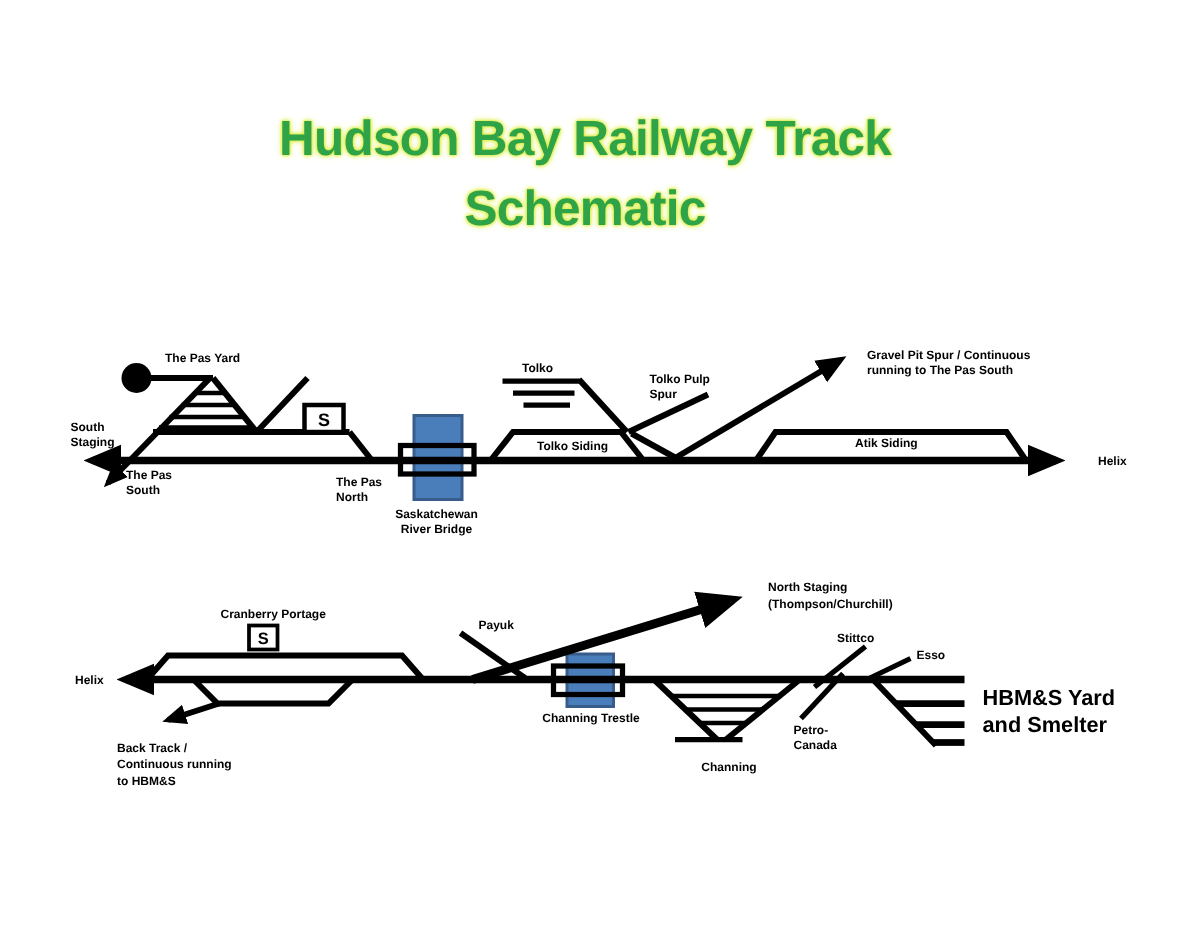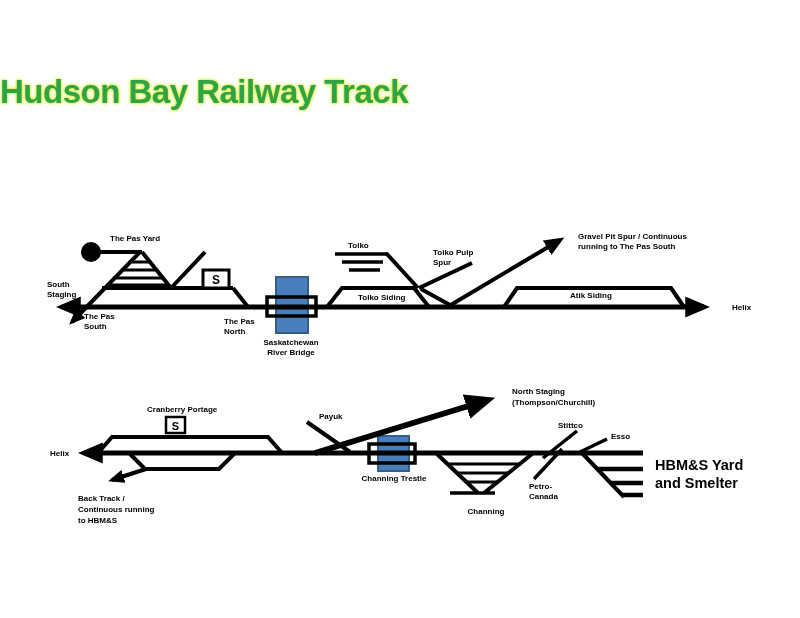--- a/index.html
+++ b/index.html
@@ -9,21 +9,21 @@
     --bridge-stroke:#385D8A;
     --track:#000000;
     --background:#FFFFFF;
   }
   html,body{margin:0;padding:0;background:#888;}
   .stage{
     position:relative;width:800px;height:618px;background:var(--background);
     overflow:hidden;font-family:"Liberation Sans",sans-serif;
   }
   .title{
-    position:absolute;top:68px;left:0;width:780px;
+    position:absolute;top:68px;left:0;width:780px;text-align:center;
     font-weight:bold;font-size:33px;line-height:47px;color:var(--title-text);
     text-shadow:0 0 2px var(--title-glow),0 0 2px var(--title-glow),0 0 4px var(--title-glow);
     letter-spacing:-0.5px;
   }
   svg.schematic{position:absolute;left:0;top:0;}
   .trk{stroke:var(--track);fill:none;stroke-linecap:butt;}
   .fillblk{fill:var(--track);stroke:none;}
   .bluerect{fill:var(--bridge-fill);stroke:var(--bridge-stroke);stroke-width:2;}
   .outlrect{fill:none;stroke:var(--track);}
   .sbox{fill:#fff;stroke:var(--track);}
@@ -33,20 +33,21 @@
   .sboxtxt2{font-family:"Liberation Sans",sans-serif;font-weight:bold;font-size:11px;fill:#000;text-anchor:middle;}
   .big{font-family:"Liberation Sans",sans-serif;font-weight:bold;font-size:14.5px;fill:#000;}
 </style>
 </head>
 <body>
 
 <div class="stage">
 
   <div class="title">
     <div>Hudson Bay Railway Track</div>
+    <div>Schematic</div>
   </div>
 
   <svg class="schematic" width="800" height="618" viewBox="0 0 800 618">
     <defs>
       <marker id="ah" viewBox="0 0 10 10" refX="7.5" refY="5" markerWidth="5" markerHeight="5" orient="auto-start-reverse" markerUnits="strokeWidth">
         <path d="M0,0.8 L10,5 L0,9.2 Z" fill="#000"></path>
       </marker>
       <marker id="ahs" viewBox="0 0 10 10" refX="7.5" refY="5" markerWidth="4" markerHeight="4" orient="auto-start-reverse" markerUnits="strokeWidth">
         <path d="M0,0.8 L10,5 L0,9.2 Z" fill="#000"></path>
       </marker>

